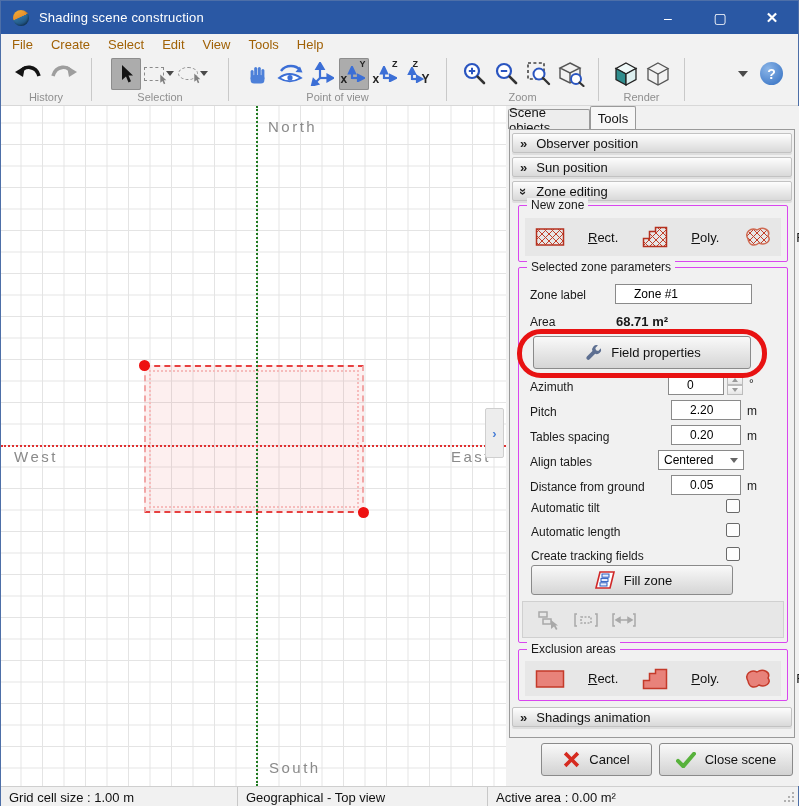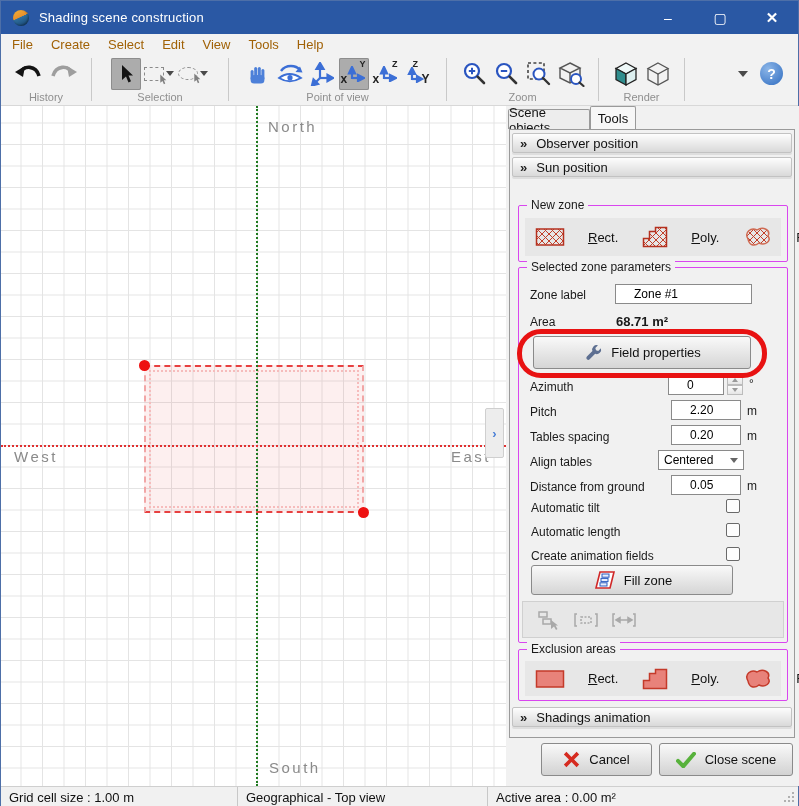--- a/index.html
+++ b/index.html
@@ -345,20 +345,24 @@
 
     <div class="pcontent">
       <div class="sechead" style="top:3px">
         <span class="chev">»</span>
         <span>Observer position</span>
       </div>
       <div class="sechead" style="top:27px">
         <span class="chev">»</span>
         <span>Sun position</span>
       </div>
+      <div class="sechead" style="top:51px">
+        <span class="chev open">»</span>
+        <span>Zone editing</span>
+      </div>
 
       <div class="grp" style="left:8px;top:75px;width:270px;height:57px">
         <span class="grp-title">New zone</span>
         <div class="strip" style="top:12px;height:38px">
           <div class="zbtn">
             <svg width="30" height="20">
                 <rect x="1.5" y="2" width="27" height="16" fill="url(#hz)" stroke="#b5301f" stroke-width="1.5"></rect>
               </svg>
             <span class="lbl-u">Rect.</span>
           </div>
@@ -421,21 +425,21 @@
         </div>
 
         <span class="flabel" style="top:212px">Distance from ground</span>
         <input class="tinput" style="left: 152px; top: 207px; width: 70px;" value="0.05">
         <span class="unit" style="left:228px;top:211px">m</span>
 
         <span class="flabel" style="left:12px;top:233px">Automatic tilt</span>
         <span class="cb" style="left:207px;top:231px"></span>
         <span class="flabel" style="left:12px;top:257px">Automatic length</span>
         <span class="cb" style="left:207px;top:255px"></span>
-        <span class="flabel" style="left:12px;top:281px">Create animation fields</span>
+        <span class="flabel" style="left:12px;top:281px">Create tracking fields</span>
         <span class="cb" style="left:207px;top:279px"></span>
 
         <div class="pushbtn" style="left:12px;top:297px;width:202px;height:30px">
           <svg width="24" height="20">
               <polygon points="4,18 8,2 22,2 18,18" fill="#fff" stroke="#d02828" stroke-width="1.6"></polygon>
               <g fill="#e8eefc" stroke="#2d5cc0">
                 <rect x="10" y="4" width="7" height="3.2"></rect>
                 <rect x="9" y="8.4" width="7" height="3.2"></rect>
                 <rect x="8" y="12.8" width="7" height="3.2"></rect>
               </g>

